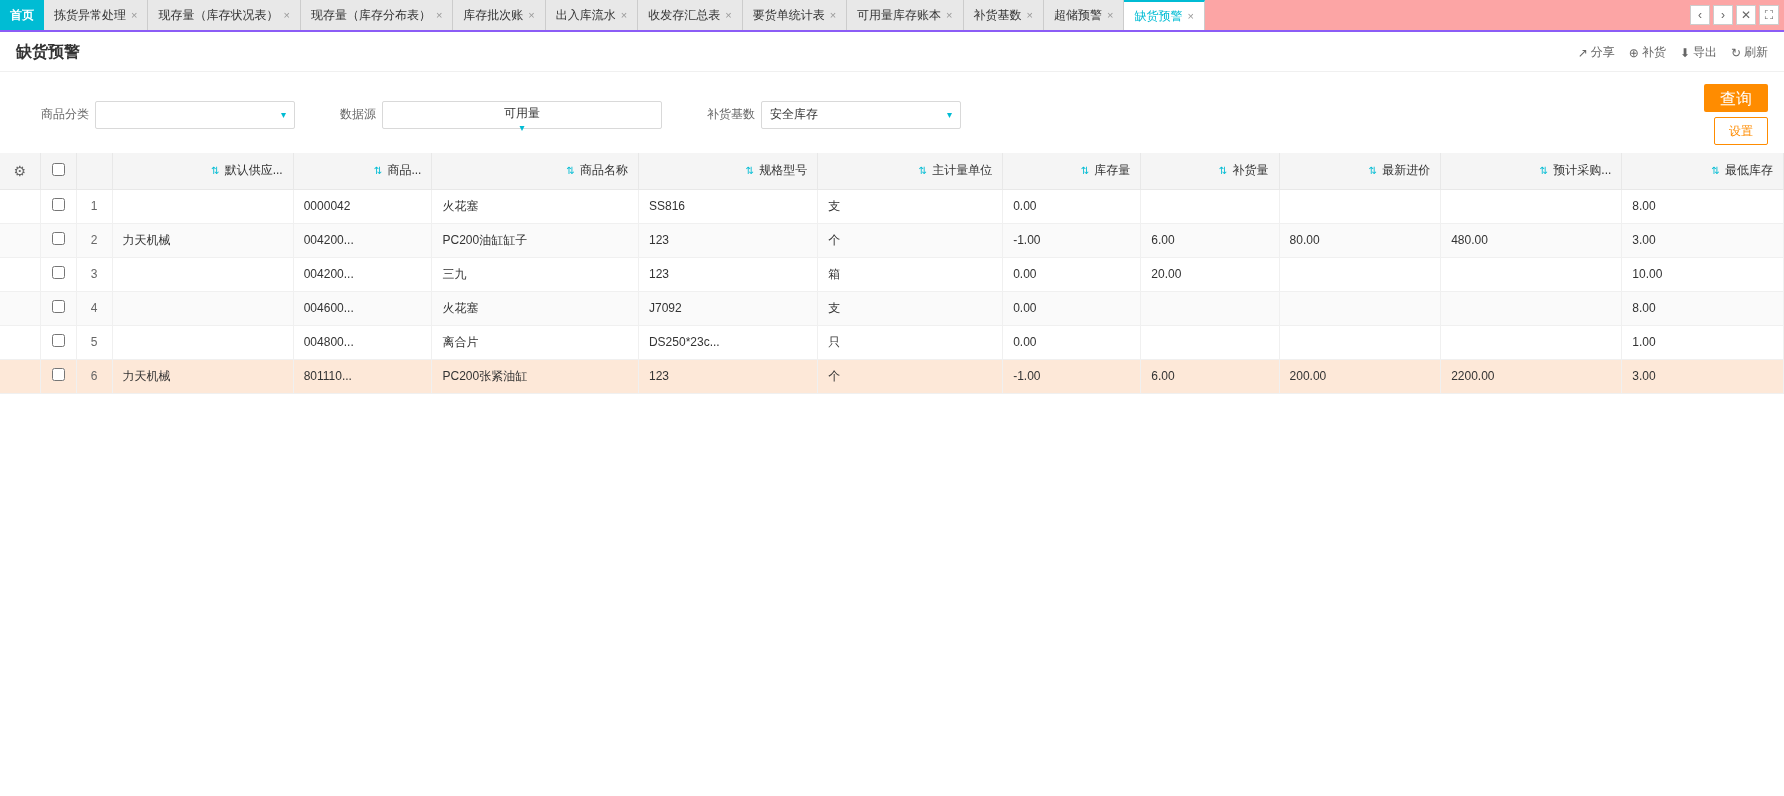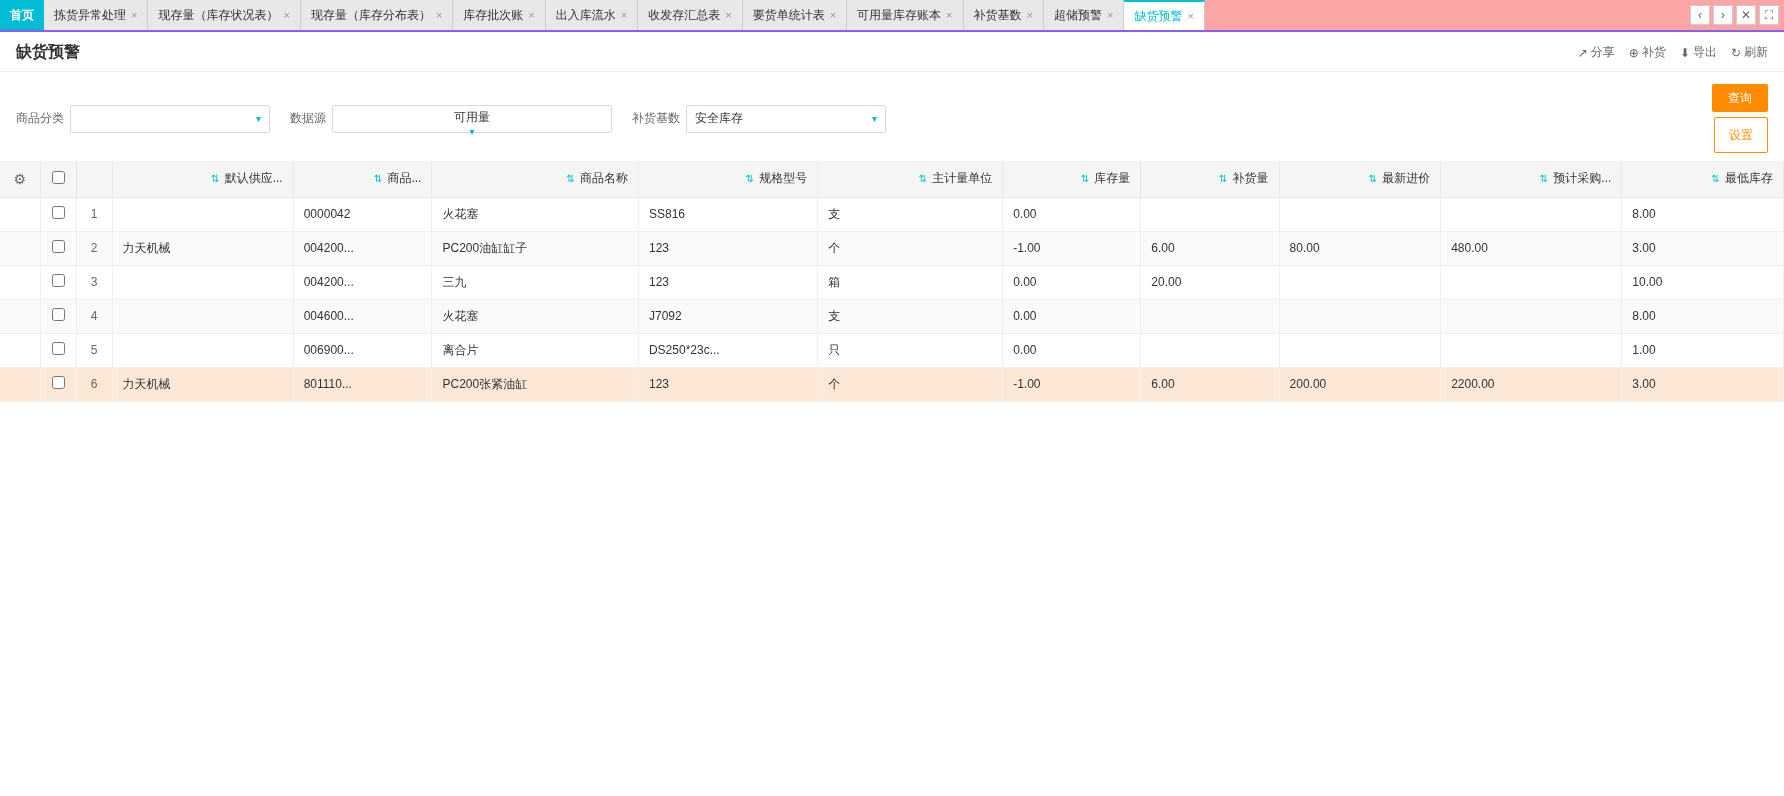--- a/index.html
+++ b/index.html
@@ -104,20 +104,21 @@
       display: flex;
       align-items: center;
       padding: 12px 16px 8px;
       gap: 20px;
       flex-wrap: wrap;
     }
     .filter-group {
       display: flex;
       align-items: center;
       gap: 6px;
+      margin-left: 25px;
     }
     .filter-label {
       font-size: 12px;
       color: #666;
       white-space: nowrap;
     }
     .filter-select {
       display: flex;
       align-items: center;
       border: 1px solid #d9d9d9;
@@ -139,32 +140,32 @@
       color: #00bcd4;
       font-size: 10px;
     }
     .btn-query {
       background: #ff8c00;
       color: #fff;
       border: none;
       border-radius: 2px;
       padding: 5px 16px;
       cursor: pointer;
-      font-size: 12px;
+      font-size: 16px;
       height: 28px;
     }
     .btn-settings {
       background: #fff;
       color: #ff8c00;
       border: 1px solid #ff8c00;
       border-radius: 2px;
       padding: 5px 14px;
       cursor: pointer;
       font-size: 12px;
-      height: 36px;
+      height: 28px;
     }
     .filter-right {
       margin-left: auto;
       display: flex;
       flex-direction: column;
       gap: 5px;
       align-items: flex-end;
     }
 
     
@@ -477,21 +478,21 @@
     <td class="num"></td>
     <td class="num">8.00</td>
   </tr>
           <tr>
     <td class="settings-col"></td>
     <td class="checkbox-col">
       <input type="checkbox" style="">
     </td>
     <td class="row-num">5</td>
     <td></td>
-    <td>006900...</td>
+    <td>004800...</td>
     <td>离合片</td>
     <td>DS250*23c...</td>
     <td>只</td>
     <td class="num">0.00</td>
     <td class="num"></td>
     <td class="num"></td>
     <td class="num"></td>
     <td class="num">1.00</td>
   </tr>
           <tr class="highlighted">

